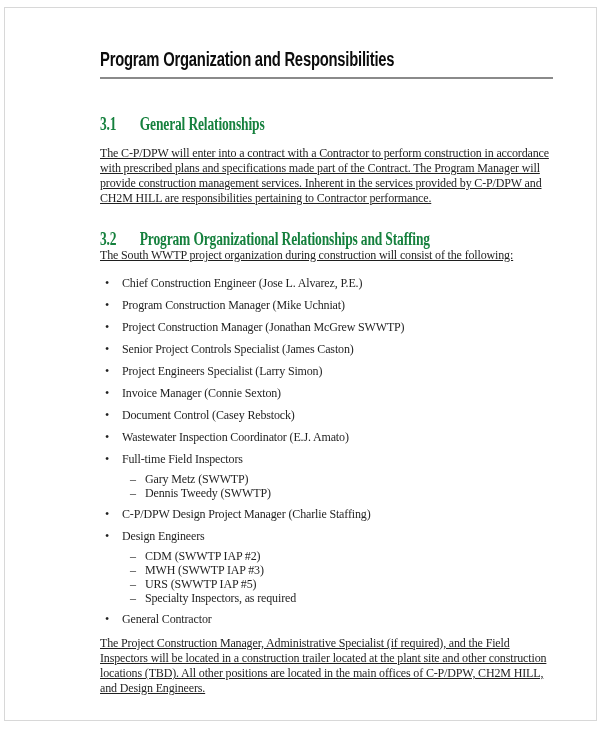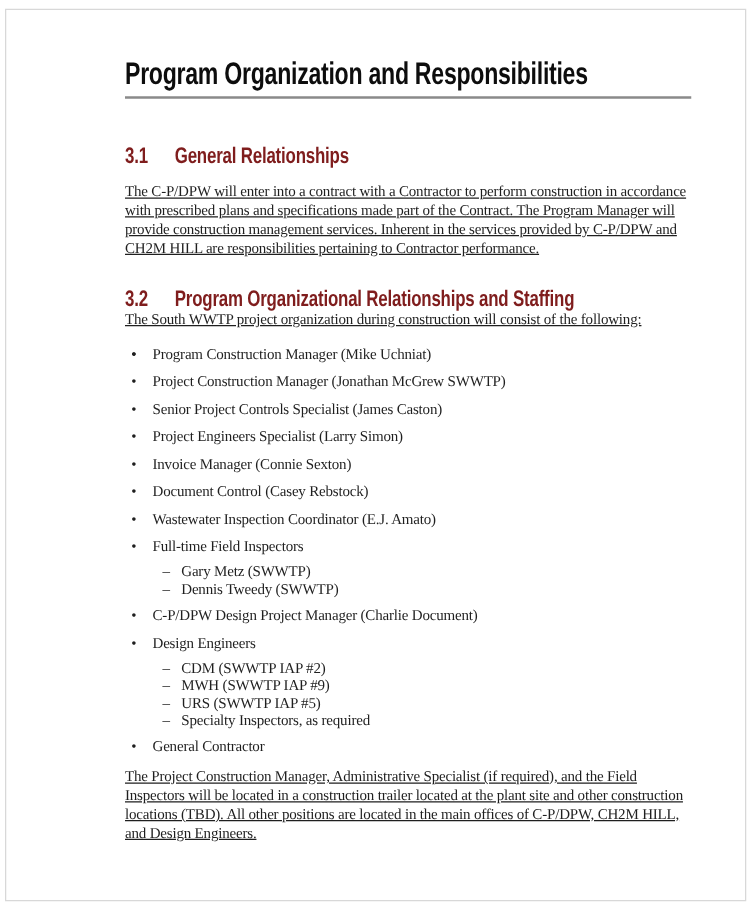--- a/index.html
+++ b/index.html
@@ -30,42 +30,42 @@
     left: 100px;
     top: 0;
     width: 455px;
   }
   .doc-title {
     margin: 46px 0 0 0;
     height: 26px;
     line-height: 26px;
     font-family: "Liberation Sans", sans-serif;
     font-weight: bold;
-    font-size: 25px;
+    font-size: 20px;
     color: #0d0d0d;
     white-space: nowrap;
   }
   .squish-title {
     display: inline-block;
     transform: scaleX(0.74);
     transform-origin: 0 50%;
     letter-spacing: -0.3px;
   }
   .rule {
     margin-top: 5px;
     width: 453px;
     height: 2px;
     background: #8a8a8a;
   }
   .h2 {
-    font-family: Liberation Sans, sans-serif;
+    font-family: Liberation Serif, serif;
     font-weight: bold;
     font-size: 18px;
     line-height: 18px;
-    color: #7f1d1d;
+    color: #15803d;
     white-space: nowrap;
   }
   .h2-1 { margin-top: 36px; }
   .h2-2 { margin-top: 24px; }
   .squish-h2 {
     display: inline-block;
     transform: scaleX(0.75);
     transform-origin: 0 50%;
     letter-spacing: -0.2px;
   }
@@ -127,21 +127,21 @@
     <div class="rule"></div>
 
     <div class="h2 h2-1"><span class="squish-h2"><span class="num">3.1</span><span>General Relationships</span></span></div>
     <p class="body-text para-1">The C-P/DPW will enter into a contract with a Contractor to perform construction in accordance with prescribed plans and specifications made part of the Contract. The Program Manager will provide construction management services. Inherent in the services provided by C-P/DPW and CH2M HILL are responsibilities pertaining to Contractor performance.</p>
 
     <div class="h2 h2-2"><span class="squish-h2"><span class="num">3.2</span><span>Program Organizational Relationships and Staffing</span></span></div>
     <p class="body-text intro">The South WWTP project organization during construction will consist of the following:</p>
 
     <div class="bullet-list">
 
-      <div class="li"><span class="marker">•</span></div>
+      <div class="li"><span class="marker">•</span><span>Chief Construction Engineer (Jose L. Alvarez, P.E.)</span></div>
 
       <div class="li"><span class="marker">•</span><span>Program Construction Manager (Mike Uchniat)</span></div>
 
       <div class="li"><span class="marker">•</span><span>Project Construction Manager (Jonathan McGrew SWWTP)</span></div>
 
       <div class="li"><span class="marker">•</span><span>Senior Project Controls Specialist (James Caston)</span></div>
 
       <div class="li"><span class="marker">•</span><span>Project Engineers Specialist (Larry Simon)</span></div>
 
       <div class="li"><span class="marker">•</span><span>Invoice Manager (Connie Sexton)</span></div>
@@ -150,26 +150,26 @@
 
       <div class="li"><span class="marker">•</span><span>Wastewater Inspection Coordinator (E.J. Amato)</span></div>
 
       <div class="li"><span class="marker">•</span><span>Full-time Field Inspectors</span>
         <div class="sub">
           <div class="sub-row"><span class="dash">–</span><span>Gary Metz (SWWTP)</span></div>
           <div class="sub-row"><span class="dash">–</span><span>Dennis Tweedy (SWWTP)</span></div>
         </div>
       </div>
 
-      <div class="li"><span class="marker">•</span><span>C-P/DPW Design Project Manager (Charlie Document)</span></div>
+      <div class="li"><span class="marker">•</span><span>C-P/DPW Design Project Manager (Charlie Staffing)</span></div>
 
       <div class="li"><span class="marker">•</span><span>Design Engineers</span>
         <div class="sub">
           <div class="sub-row"><span class="dash">–</span><span>CDM (SWWTP IAP #2)</span></div>
-          <div class="sub-row"><span class="dash">–</span><span>MWH (SWWTP IAP #9)</span></div>
+          <div class="sub-row"><span class="dash">–</span><span>MWH (SWWTP IAP #3)</span></div>
           <div class="sub-row"><span class="dash">–</span><span>URS (SWWTP IAP #5)</span></div>
           <div class="sub-row"><span class="dash">–</span><span>Specialty Inspectors, as required</span></div>
         </div>
       </div>
 
       <div class="li"><span class="marker">•</span><span>General Contractor</span></div>
 
     </div>
 
     <p class="body-text closing">The Project Construction Manager, Administrative Specialist (if required), and the Field Inspectors will be located in a construction trailer located at the plant site and other construction locations (TBD). All other positions are located in the main offices of C-P/DPW, CH2M HILL, and Design Engineers.</p>

